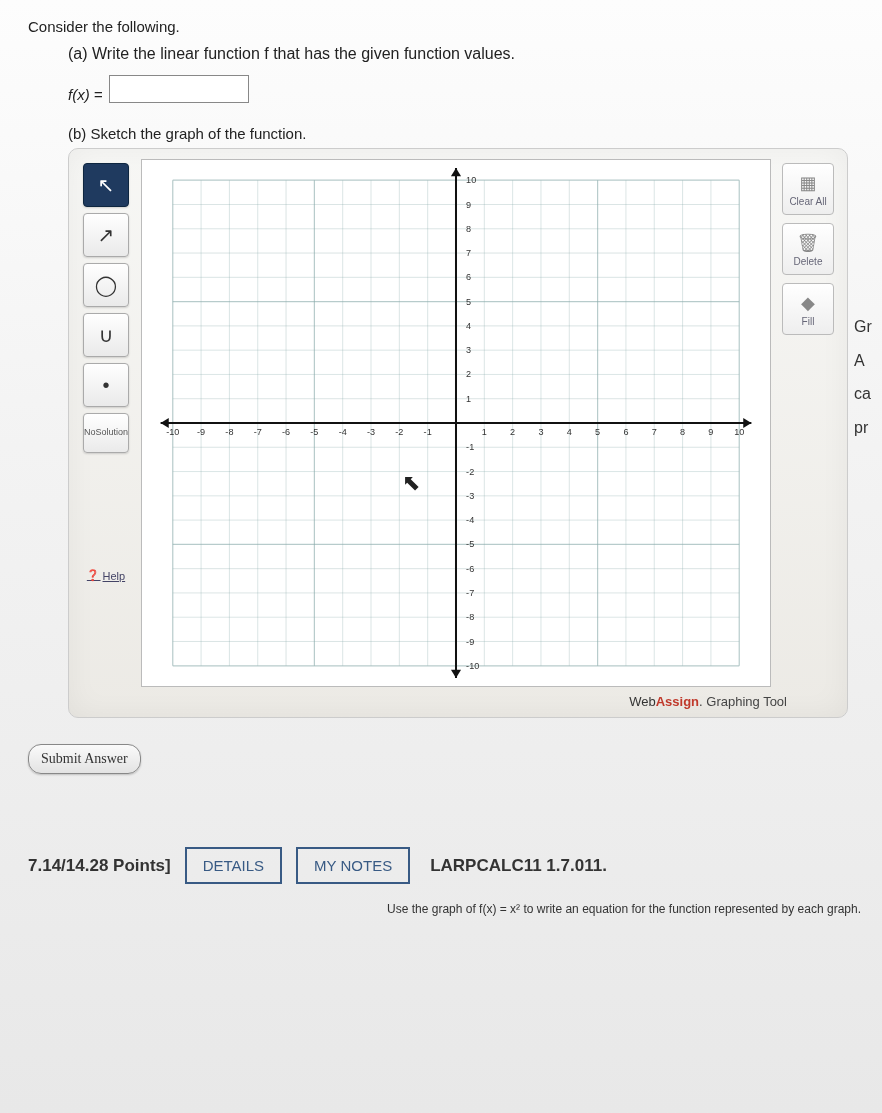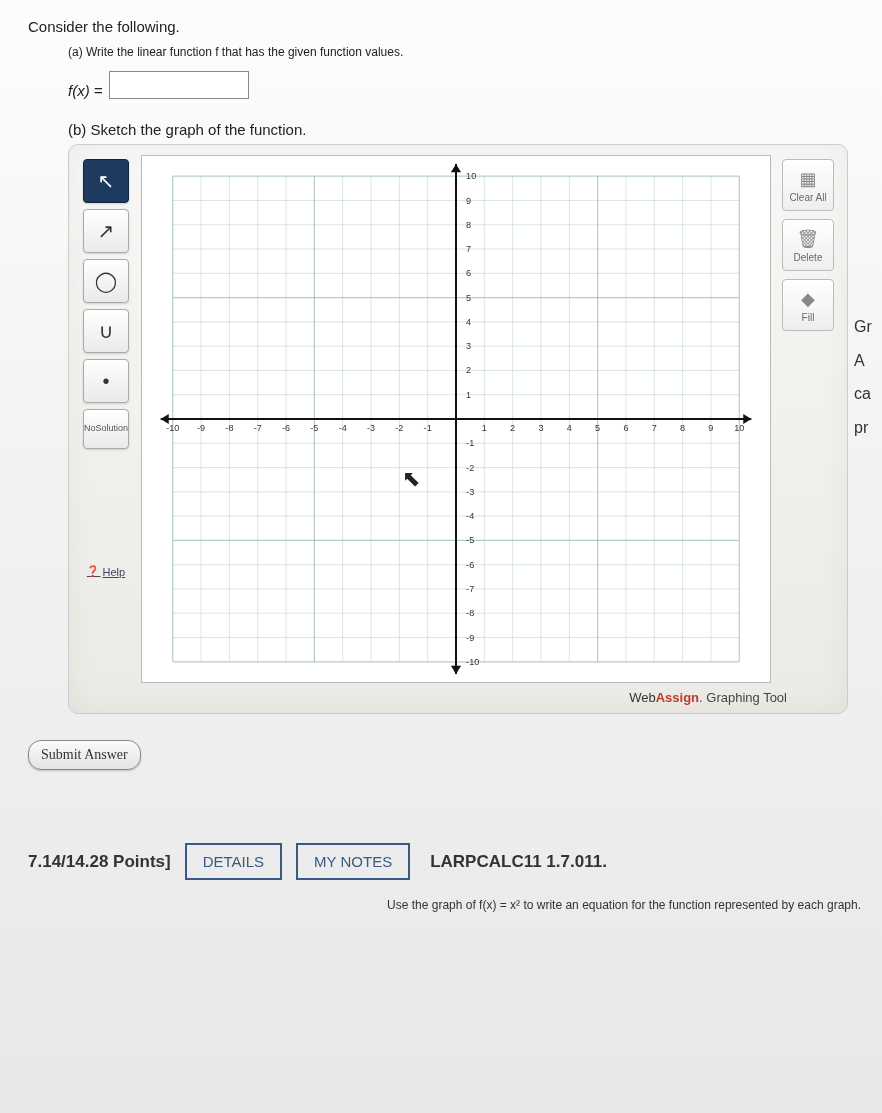--- a/index.html
+++ b/index.html
@@ -17,21 +17,21 @@
     position: relative;
   }
   .prompt { margin-bottom: 8px; font-size: 15px; }
   .givens {
     margin: 8px 0 10px 60px;
     font-style: italic;
     font-size: 15px;
   }
   .givens .val4 { color: #2a7ab0; font-style: normal; font-weight: 500;}
   .givens .val9 { color: #c0392b; font-style: normal; font-weight: 500;}
-  .part-a { margin: 10px 0 8px 40px; font-size: 12px;}
+  .part-a { margin: 10px 0 8px 40px; font-size: 16px;}
   .fx-row { margin: 12px 0 22px 40px; display: flex; align-items: flex-end; gap: 6px;}
   .fx-label { font-style: italic; font-size: 15px;}
   .answer-box {
     width: 140px; height: 28px;
     border: 1px solid #888;
     background: #fff;
   }
   .part-b { margin: 10px 0 6px 40px; font-size: 15px;}
   .graph-panel {
     margin: 4px 0 8px 40px;

